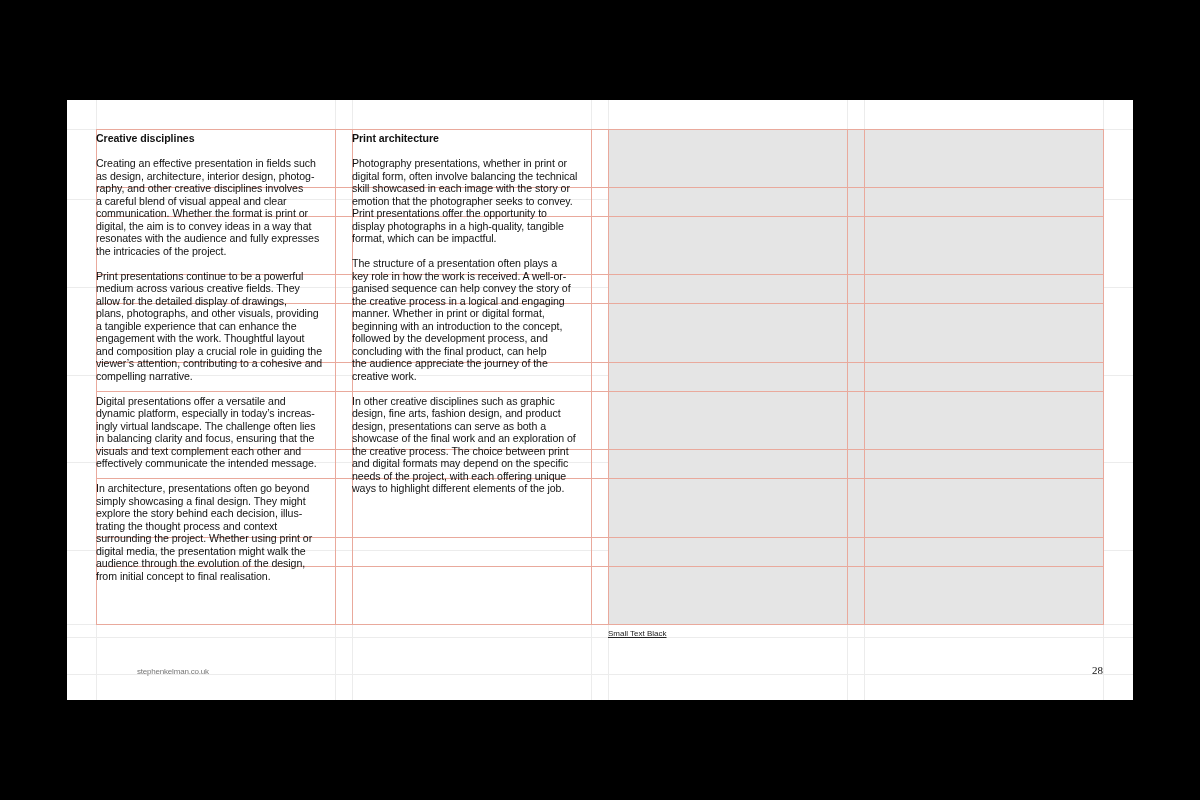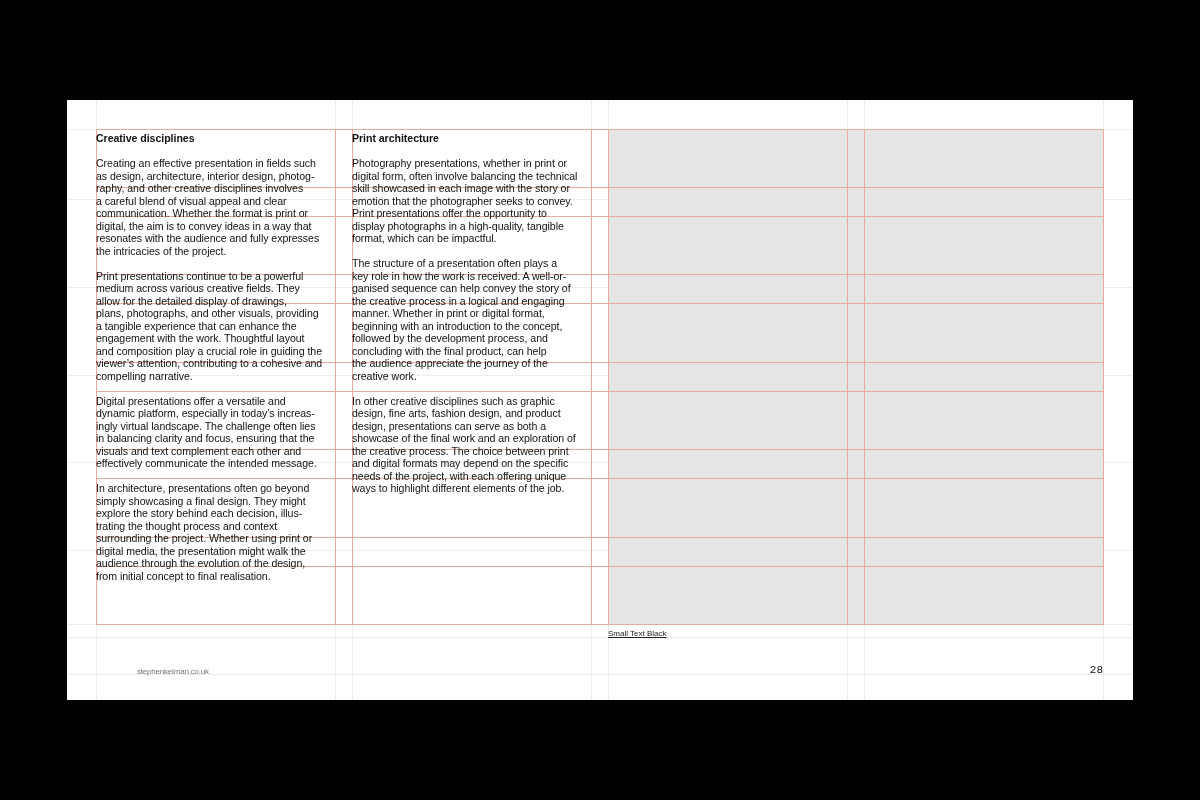--- a/index.html
+++ b/index.html
@@ -72,21 +72,21 @@
       font-family: "Liberation Sans", sans-serif;
       font-size: 8px;
       color: #777777;
       letter-spacing: -0.2px;
       margin-left: 41px;
     }
     .folio {
       position: absolute;
       right: 30px;
       top: 564px;
-      font-family: Liberation Mono, monospace;
+      font-family: Liberation Serif, serif;
       font-size: 11px;
       color: #111111;
     }
   </style>
 </head>
 <body>
 
 <div class="page">
 
   <div class="gv" style="left:29px"></div>

